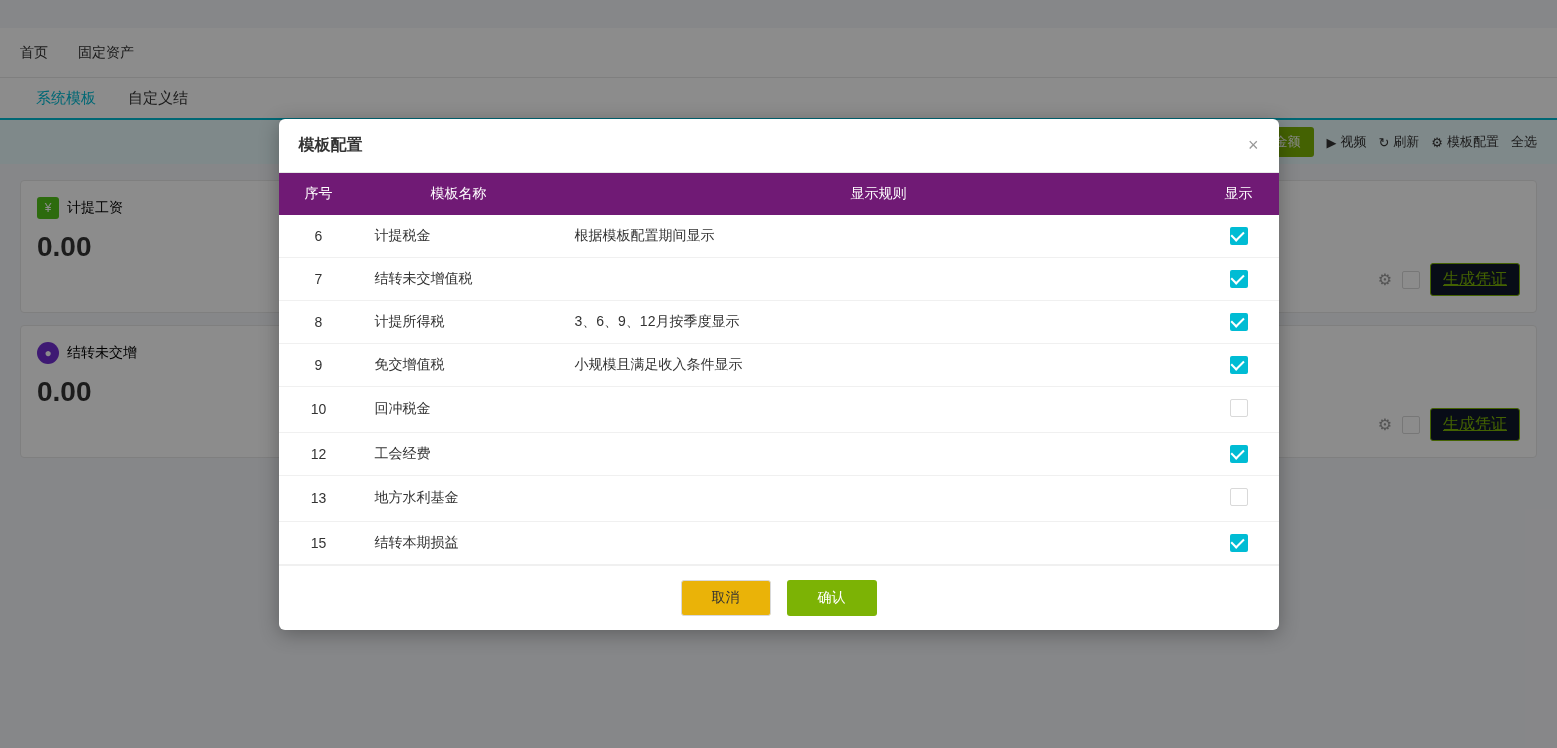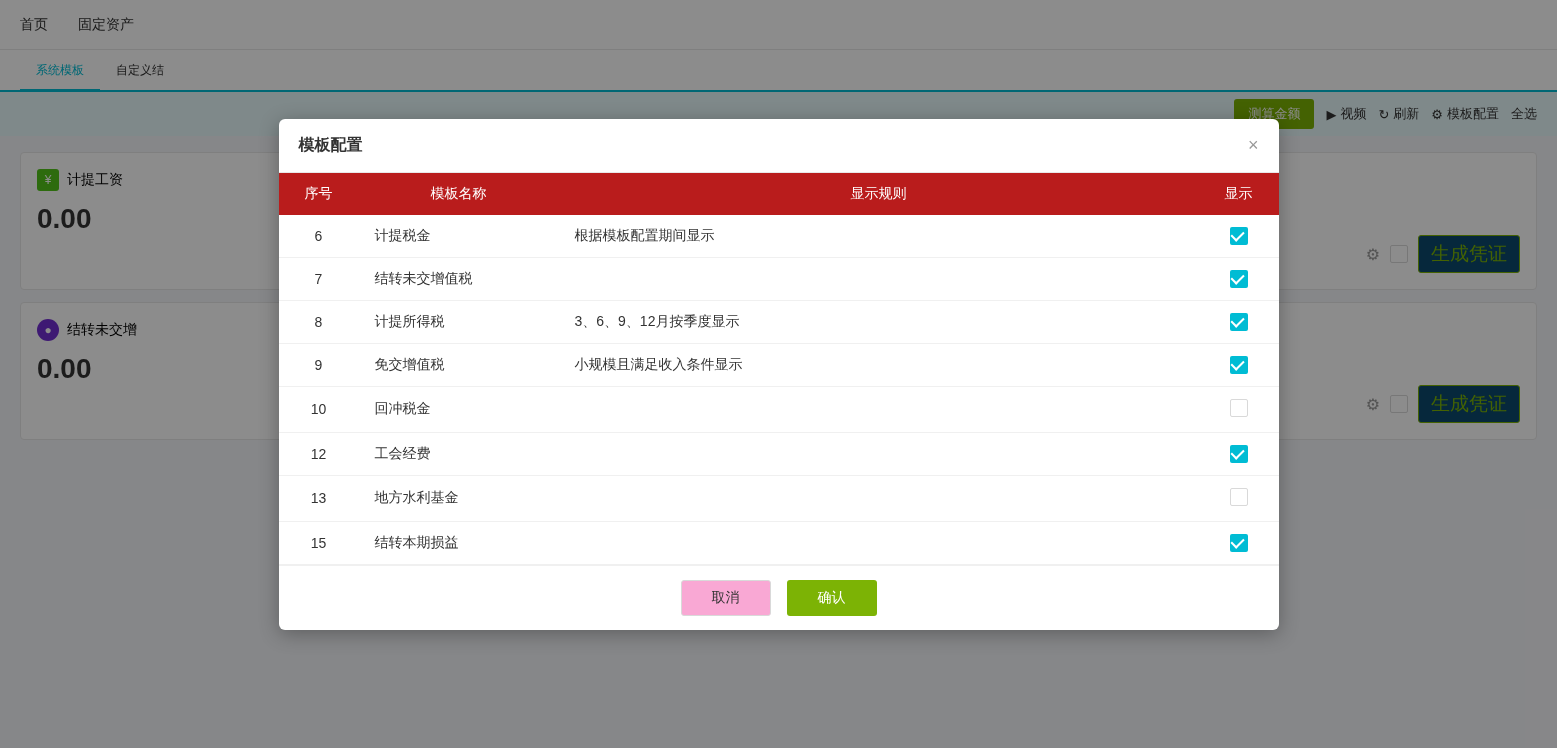--- a/index.html
+++ b/index.html
@@ -22,20 +22,21 @@
     }
 
     .top-nav {
       height: 50px;
       background: #fff;
       display: flex;
       align-items: center;
       padding: 0 20px;
       gap: 30px;
       border-bottom: 1px solid #e8e8e8;
+      margin-top: 28px;
     }
 
     .top-nav-item {
       color: #333;
       font-size: 14px;
       cursor: pointer;
     }
 
     .sub-nav {
       height: 42px;
@@ -44,21 +45,21 @@
       align-items: center;
       padding: 0 20px;
       gap: 0;
       border-bottom: 2px solid #00bcd4;
     }
 
     .sub-nav-tab {
       padding: 10px 16px;
       color: #333;
       cursor: pointer;
-      font-size: 12px;
+      font-size: 15px;
     }
 
     .sub-nav-tab.active {
       color: #00bcd4;
       border-bottom: 2px solid #00bcd4;
       margin-bottom: -2px;
     }
 
     .toolbar {
       height: 44px;
@@ -133,25 +134,26 @@
     .card-actions {
       display: flex;
       justify-content: flex-end;
       align-items: center;
       gap: 10px;
     }
 
     .btn-generate {
       border: 1px solid #7cb305;
       color: #7cb305;
-      background: #0c4a6e;
+      background: #0f172a;
       border-radius: 3px;
       padding: 5px 12px;
       cursor: pointer;
-      font-size: 19px;
+      font-size: 16px;
+      text-decoration: underline;
     }
 
     
     .overlay {
       position: absolute;
       top: 0; left: 0;
       width: 100%; height: 100%;
       background: rgba(0,0,0,0.45);
       display: flex;
       align-items: center;
@@ -199,21 +201,21 @@
       flex: 1;
     }
 
     
     .config-table {
       width: 100%;
       border-collapse: collapse;
     }
 
     .config-table thead tr {
-      background: #b91c1c;
+      background: #701a75;
     }
 
     .config-table thead th {
       color: #fff;
       padding: 12px 16px;
       text-align: center;
       font-weight: normal;
       font-size: 14px;
     }
 
@@ -286,21 +288,21 @@
       padding: 14px 20px;
       display: flex;
       justify-content: center;
       gap: 16px;
       border-top: 1px solid #f0f0f0;
     }
 
     .btn-cancel {
       border: 1px solid #d9d9d9;
       color: #333;
-      background: #f9a8d4;
+      background: #eab308;
       border-radius: 3px;
       padding: 8px 28px;
       cursor: pointer;
       font-size: 14px;
       min-width: 90px;
     }
 
     .btn-confirm {
       border: none;
       color: #fff;

